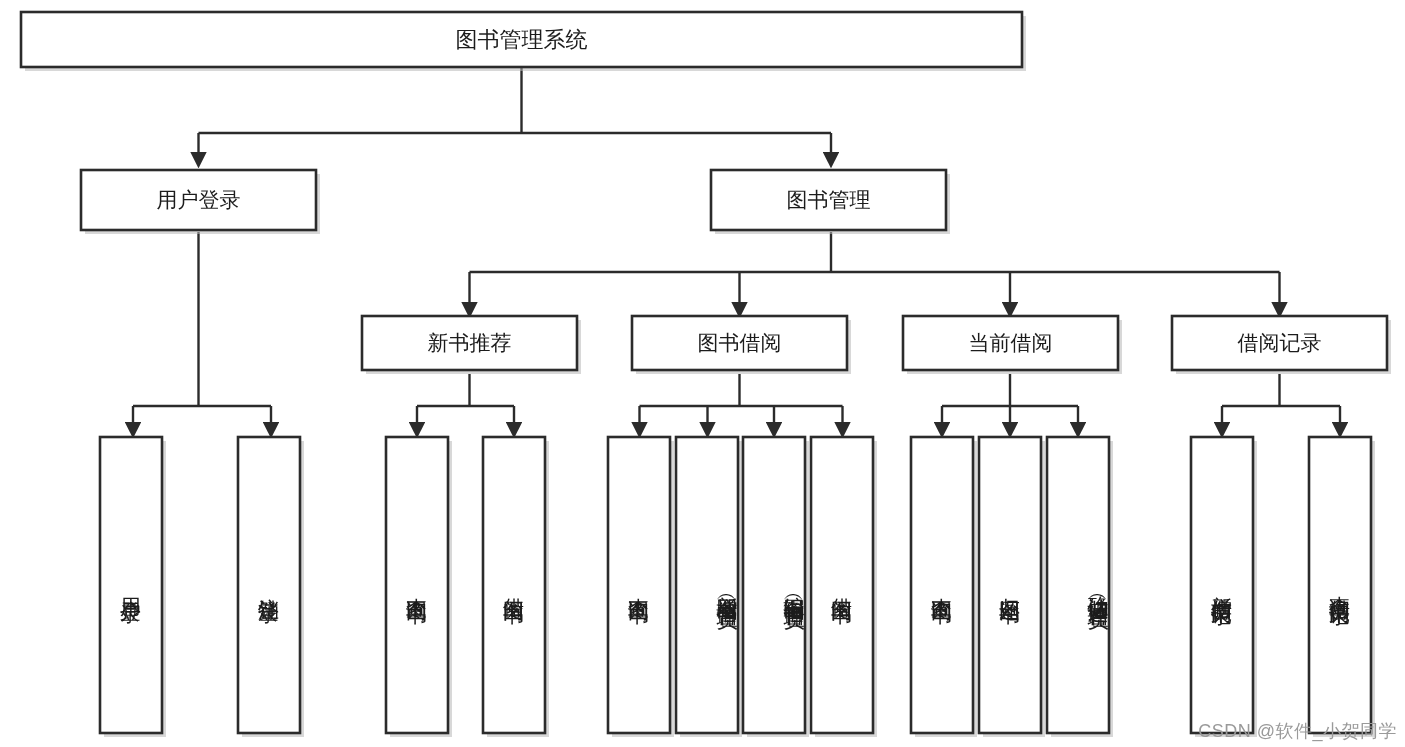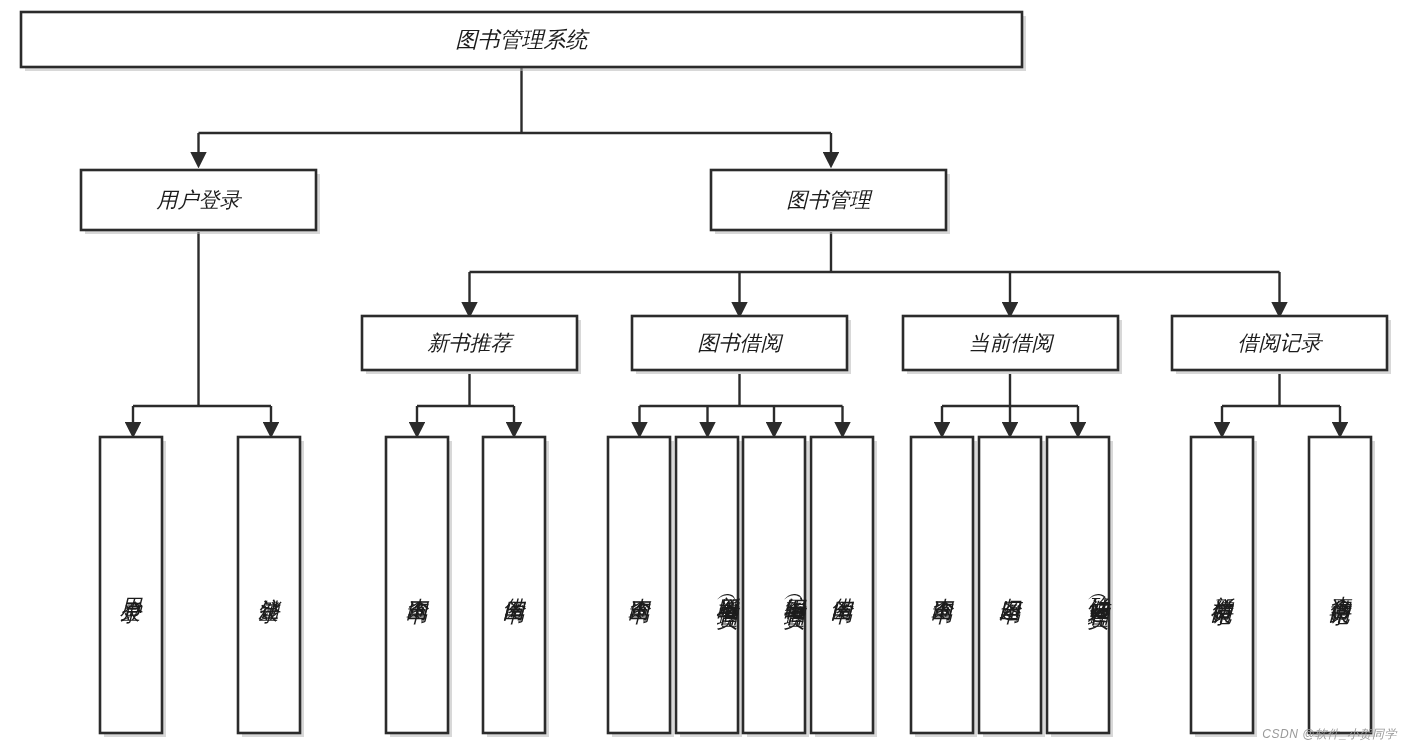--- a/index.html
+++ b/index.html
@@ -11,21 +11,20 @@
     width: 1405px;
     height: 747px;
     overflow: hidden;
     font-family: "Liberation Sans", "DejaVu Sans", sans-serif;
   }
   #diagram-root {
     position: relative;
     width: 1405px;
     height: 747px;
     background: #ffffff;
-    font-style: italic;
   }
   svg#flow {
     position: absolute;
     top: 0;
     left: 0;
     width: 1405px;
     height: 747px;
     display: block;
   }
   .node-rect {
@@ -69,21 +68,21 @@
     align-items: center;
     justify-content: center;
     white-space: nowrap;
     pointer-events: none;
   }
   #watermark {
     position: absolute;
     right: 8px;
     bottom: 4px;
     font-family: "Liberation Sans", "DejaVu Sans", sans-serif;
-    font-size: 12px;
+    font-size: 18px;
     color: #9a9a9a;
     white-space: nowrap;
     letter-spacing: 0.5px;
   }
 </style>
 </head>
 <body>
 
 <div id="diagram-root">
 

